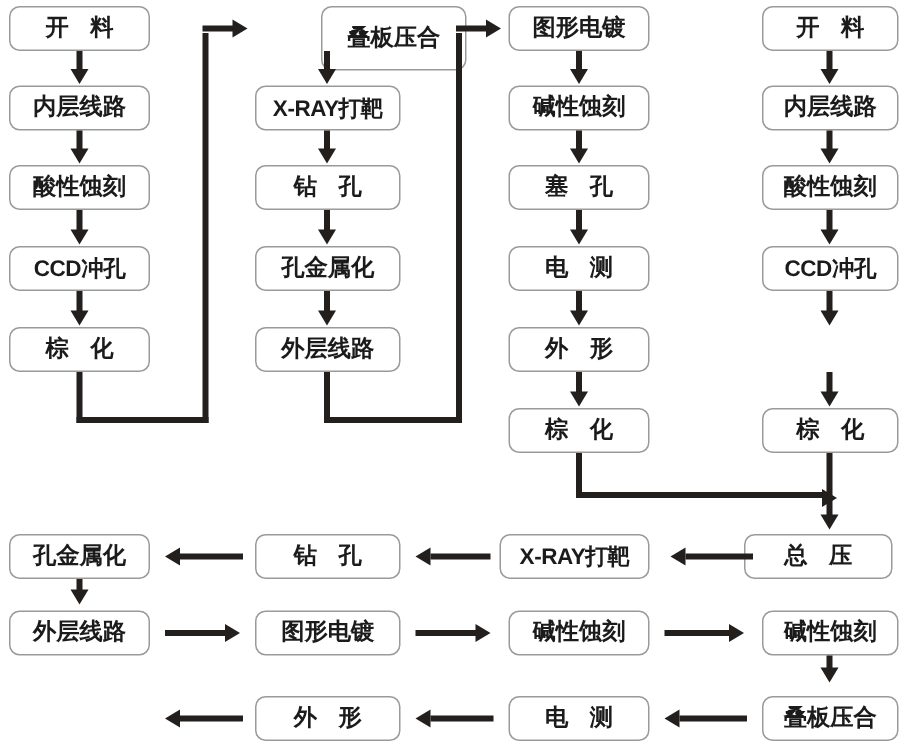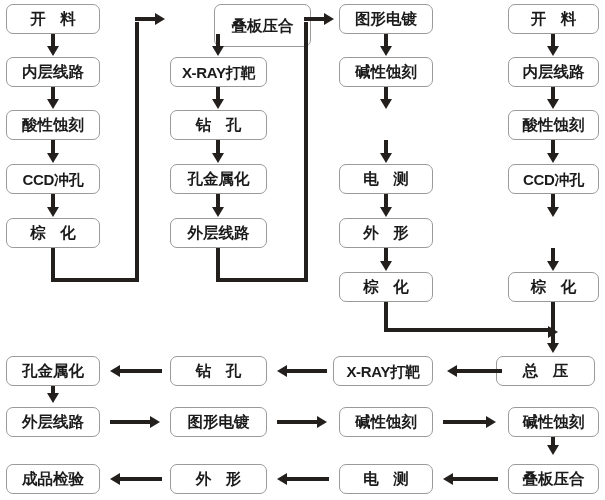--- a/index.html
+++ b/index.html
@@ -112,20 +112,21 @@
   <div class="arrow down" style="left:211.5px; top:207px;"></div>
 
   <div class="seg v" style="left:216px; top:248px; height:34px;"></div>
   <div class="seg h" style="left:216px; top:278px; width:92px;"></div>
   <div class="seg v" style="left:304px; top:22px;  height:260px;"></div>
   <div class="seg h" style="left:304px; top:17px;  width:22px;"></div>
   <div class="arrow right" style="left:324px; top:12.5px;"></div>
 
   <div class="node" style="left:339px; top:4px;   width:94px; height:30px;">图形电镀</div>
   <div class="node" style="left:339px; top:57px;  width:94px; height:30px;">碱性蚀刻</div>
+  <div class="node wide-space" style="left:339px; top:110px; width:94px; height:30px;">塞 孔</div>
   <div class="node wide-space" style="left:339px; top:164px; width:94px; height:30px;">电 测</div>
   <div class="node wide-space" style="left:339px; top:218px; width:94px; height:30px;">外 形</div>
   <div class="node wide-space" style="left:339px; top:272px; width:94px; height:30px;">棕 化</div>
 
   <div class="seg v" style="left:384px; top:34px;  height:13px;"></div>
   <div class="arrow down" style="left:379.5px; top:46px;"></div>
   <div class="seg v" style="left:384px; top:87px;  height:13px;"></div>
   <div class="arrow down" style="left:379.5px; top:99px;"></div>
   <div class="seg v" style="left:384px; top:140px; height:14px;"></div>
   <div class="arrow down" style="left:379.5px; top:153px;"></div>
@@ -181,21 +182,20 @@
   <div class="seg h" style="left:110px; top:420px; width:42px;"></div>
   <div class="arrow right" style="left:150px; top:415.5px;"></div>
   <div class="seg h" style="left:277px; top:420px; width:42px;"></div>
   <div class="arrow right" style="left:317px; top:415.5px;"></div>
   <div class="seg h" style="left:443px; top:420px; width:45px;"></div>
   <div class="arrow right" style="left:486px; top:415.5px;"></div>
 
   <div class="seg v" style="left:551px; top:437px; height:10px;"></div>
   <div class="arrow down" style="left:546.5px; top:445px;"></div>
 
-  <div class="node" style="left:6px;   top:464px; width:94px; height:30px;">成品检验</div>
   <div class="node wide-space" style="left:170px; top:464px; width:97px; height:30px;">外 形</div>
   <div class="node wide-space" style="left:339px; top:464px; width:94px; height:30px;">电 测</div>
   <div class="node" style="left:508px; top:464px; width:91px; height:30px;">叠板压合</div>
 
   <div class="seg h" style="left:120px; top:477px; width:42px;"></div>
   <div class="arrow left" style="left:110px; top:472.5px;"></div>
   <div class="seg h" style="left:287px; top:477px; width:42px;"></div>
   <div class="arrow left" style="left:277px; top:472.5px;"></div>
   <div class="seg h" style="left:453px; top:477px; width:45px;"></div>
   <div class="arrow left" style="left:443px; top:472.5px;"></div>

